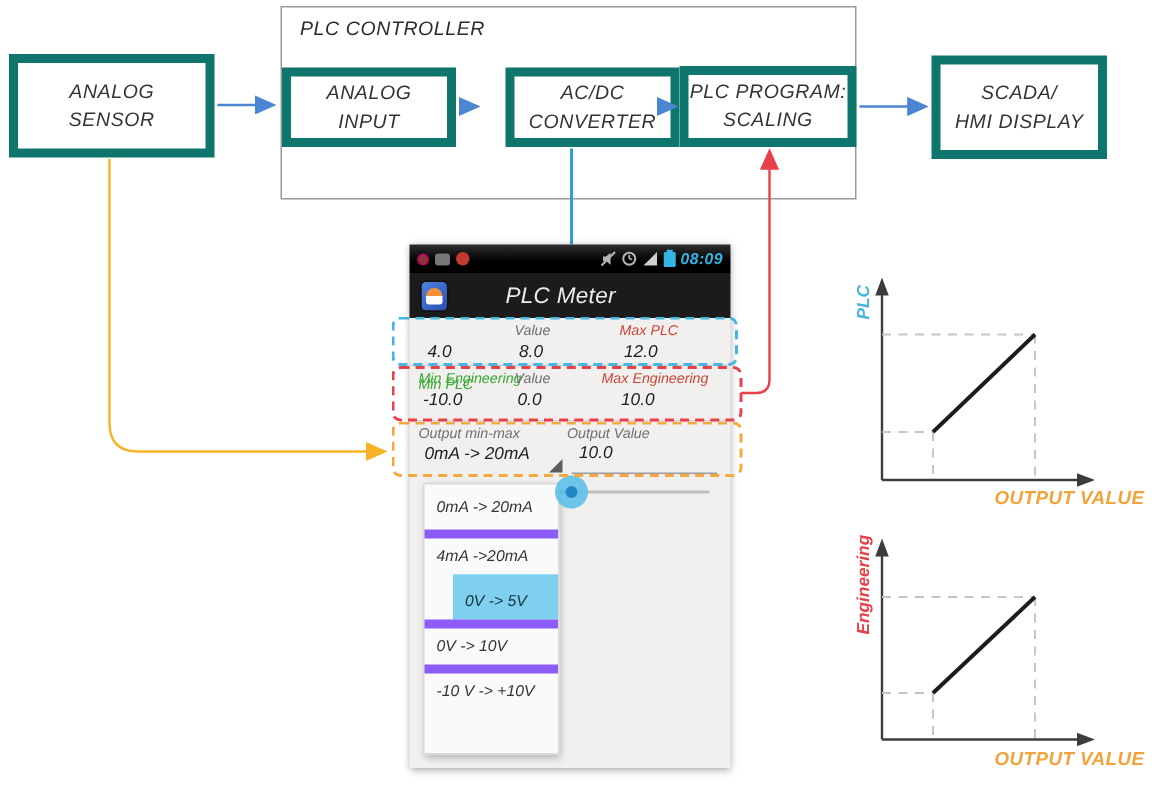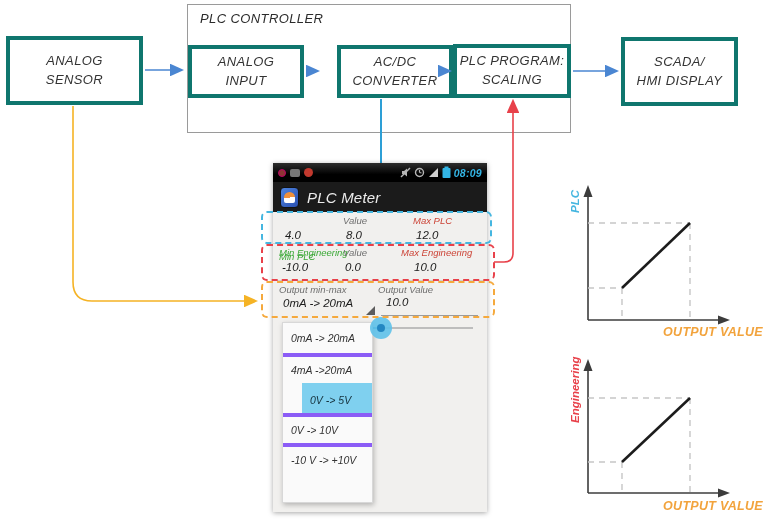--- a/index.html
+++ b/index.html
@@ -2,21 +2,21 @@
 <html><head>
 <meta charset="utf-8">
 <style>
   * { margin:0; padding:0; box-sizing:border-box; }
   body { font-family:"Liberation Sans", sans-serif; background:#fff; }
   .canvas { position:relative; width:768px; height:523px; background:#fff; overflow:hidden;font-style:italic; }
 
   
   .group-box { position:absolute; border:1.5px solid #9a9a9a; background:transparent; }
   .group-label { position:absolute; font-size:13px; color:#2b2b2b; letter-spacing:.4px; }
-  .fc-box { position:absolute; border:4px solid #0f766e; background:#fff; display:flex; align-items:center; justify-content:center;
+  .fc-box { position:absolute; border:6px solid #0f766e; background:#fff; display:flex; align-items:center; justify-content:center;
             text-align:center; font-size:13px; color:#333; letter-spacing:.4px; white-space:pre-line; line-height:1.45; }
 
   
   .arrows { position:absolute; left:0; top:0; width:768px; height:523px; pointer-events:none; }
 
   
   .phone { position:absolute; left:273px; top:163px; width:214px; height:349px; background:#f1f0ee;
            box-shadow:0 1px 5px rgba(0,0,0,.35); }
   .statusbar { position:absolute; left:0; top:0; width:214px; height:19px;
                background:linear-gradient(#2e2e2e,#000 60%); display:flex; align-items:center; padding:0 5px;gap:36px; }
@@ -24,42 +24,42 @@
   .dot-red1 { width:8px; height:8px; border-radius:50%; background:#8e3434; border:1px solid #b06; }
   .sq-gray { width:10px; height:8px; border-radius:2px; background:#777; }
   .dot-red2 { width:9px; height:9px; border-radius:50%; background:#c2392e; }
   .sb-right { margin-left:auto; display:flex; align-items:center; gap:3px; }
   .sb-time { color:#33b5e5; font-size:10.5px; font-weight:bold; letter-spacing:.3px; }
   .titlebar { position:absolute; left:0; top:19px; width:214px; height:30px; background:#1b1b1b;
               display:flex; align-items:center; padding:0 7px; gap:8px; }
   .app-icon { width:19px; height:21px; border-radius:4px; background:linear-gradient(135deg,#4d84e0,#2a4fb0); position:relative; overflow:hidden; border:1px solid #111; }
   .app-icon::after { content:""; position:absolute; left:3px; top:4px; width:11px; height:11px; border-radius:50% 50% 2px 2px;
                      background:conic-gradient(from 270deg,#f0903a 0 50%,#fff 50% 100%); }
-  .app-title { color:#ececec; font-size:15px; letter-spacing:.2px; }
+  .app-title { color:#ececec; font-size:15px; letter-spacing:.2px;margin-left:30px; }
 
   .ph-label { position:absolute; font-size:9.5px; color:#6f6f6f; }
   .ph-green { color:#3aa835; }
   .ph-red { color:#cc4437; }
   .ph-val { position:absolute; font-size:11.5px; color:#1c1c1c; }
   .ph-sep { position:absolute; left:0; width:214px; height:1px; background:#d2d0cd; }
 
   .spinner-tri { position:absolute; left:93px; top:143px; width:0; height:0;
                  border-left:9px solid transparent; border-bottom:9px solid #5d5d5d; }
   .input-line { position:absolute; left:108px; top:152px; width:97px; height:1px; background:#9c9c9c; }
 
   .slider-track { position:absolute; left:95px; top:164px; width:105px; height:2px; background:#bdbdbd; z-index:4; }
   .slider-active { position:absolute; left:95px; top:164px; width:14px; height:2px; background:#2d9fd6; z-index:4; }
   .slider-thumb { position:absolute; left:97px; top:154px; width:22px; height:22px; border-radius:50%;
                   background:rgba(94,193,233,.9); z-index:6; }
   .slider-thumb::after { content:""; position:absolute; left:7px; top:7px; width:8px; height:8px; border-radius:50%; background:#2387c2; }
 
   .dropdown { position:absolute; left:9px; top:159px; width:91px; height:181px; background:#fafafa;
               border:1px solid #d8d8d8; box-shadow:1px 2px 5px rgba(0,0,0,.25); z-index:5; }
   .dd-item { height:30px; display:flex; align-items:center; padding-left:8px; font-size:10.5px; color:#333;
-             border-top:4px solid #8b5cf6; }
+             border-top:6px solid #8b5cf6; }
   .dd-item:first-child { border-top:none; }
   .dd-item.selected { background:#7fd0ef; color:#15313c; border-top-color:#7fd0ef;margin-left:19px; }
 
   
   .dash-box { position:absolute; border-radius:6px; z-index:7; pointer-events:none; }
   .dash-blue   { left:261px; top:211px; width:231px; height:33px; border:2px dashed #45b6e0; }
   .dash-red    { left:261px; top:244px; width:234px; height:37px; border:2px dashed #e8414a; }
   .dash-orange { left:261px; top:281px; width:234px; height:37px; border:2px dashed #f5a93d; }
 
   

